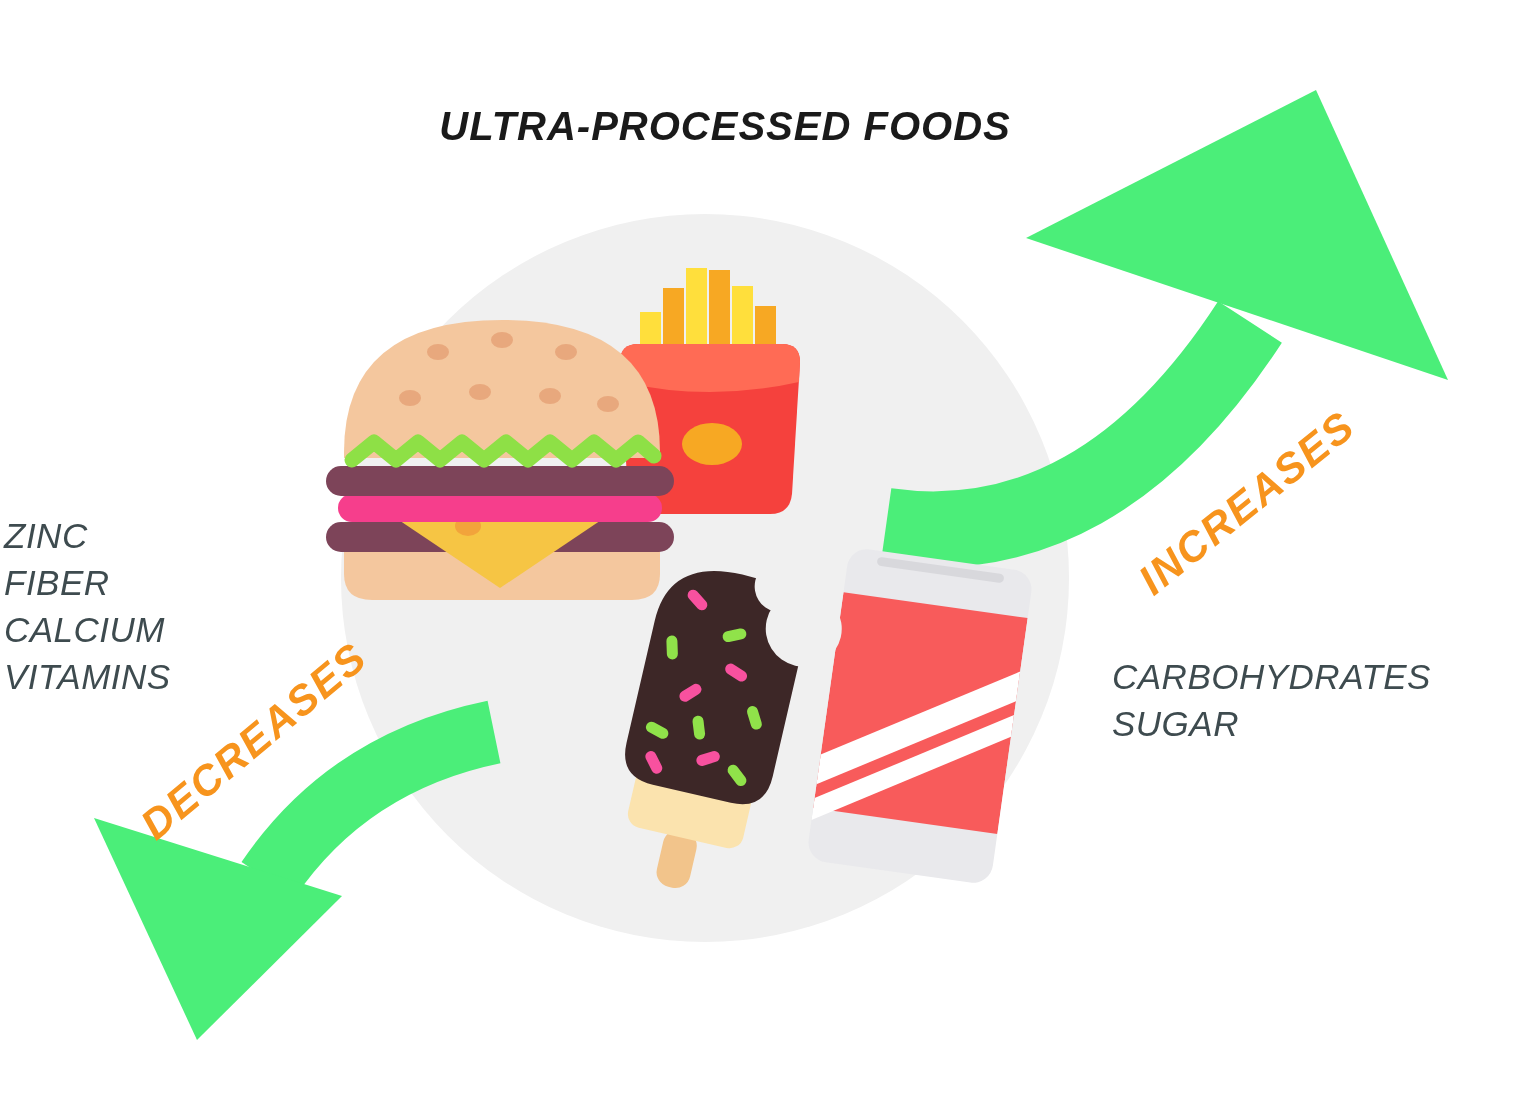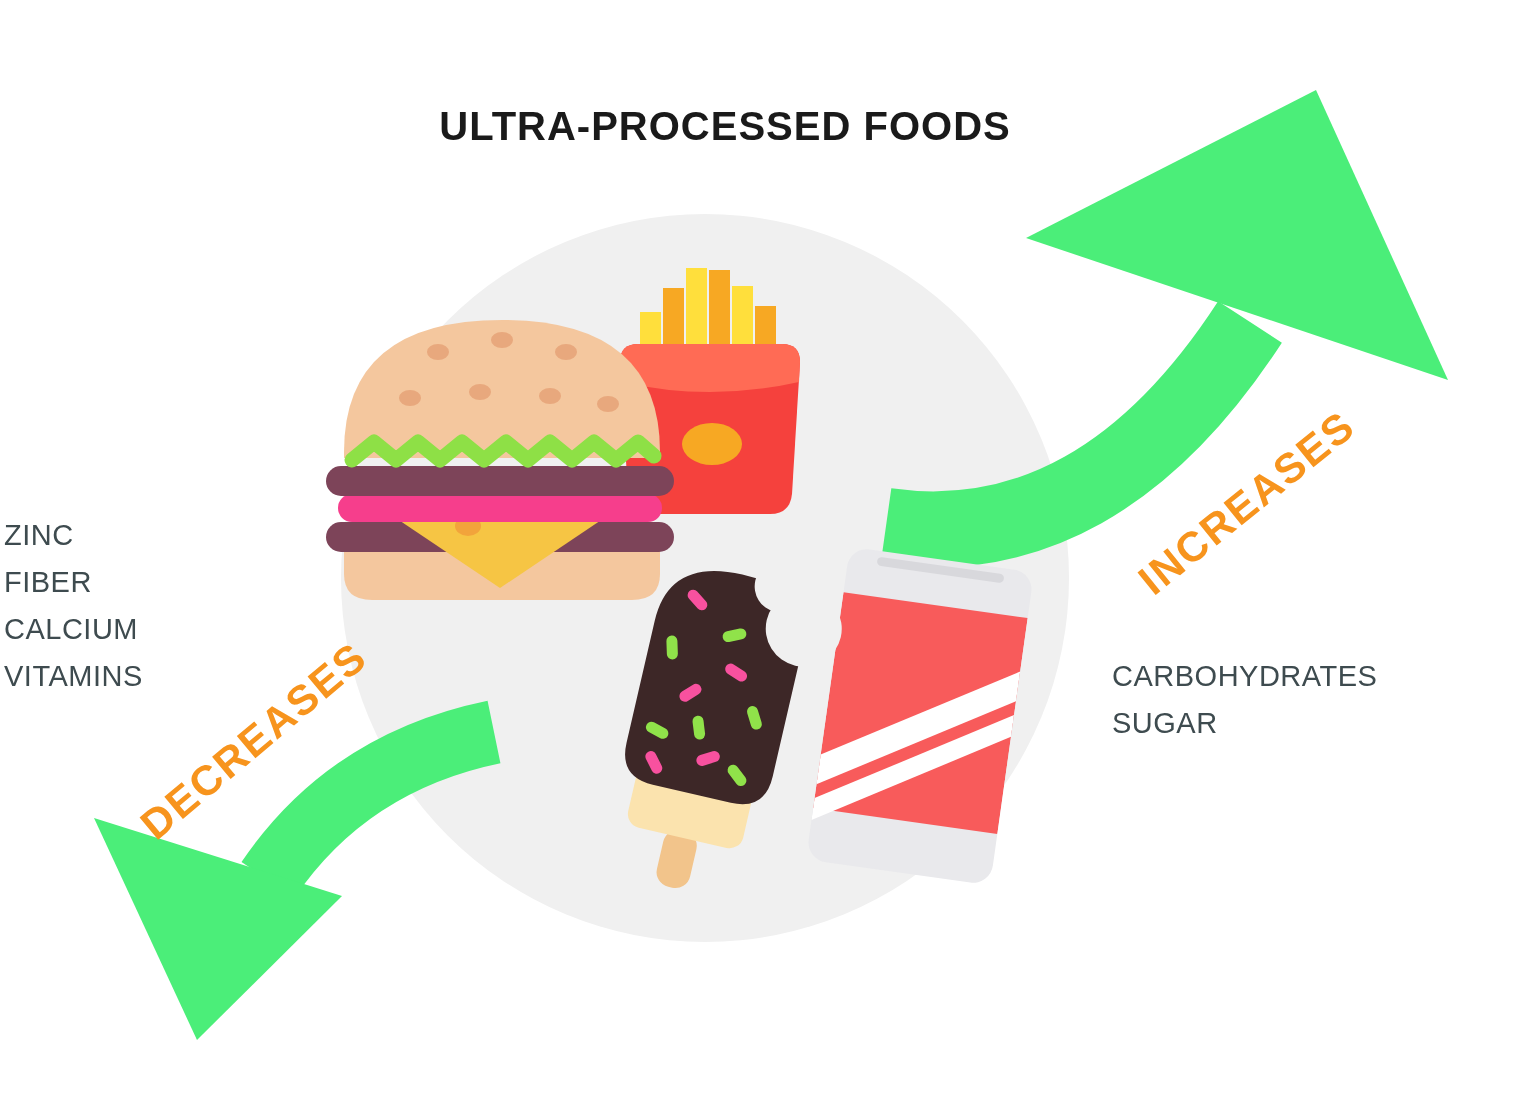--- a/index.html
+++ b/index.html
@@ -1,30 +1,30 @@
 <!DOCTYPE html>
 <html style="--arrow-green: #4BEE79; --accent-orange: #F7941D; --text-dark: #3E4B4F; --title-black: #1A1A1A; --circle-gray: #F0F0F0;"><head>
 <meta charset="utf-8">
 <style>
   html,body{margin:0;padding:0;background:#fff;}
   body{width:1536px;height:1098px;position:relative;overflow:hidden;
        font-family:"Liberation Sans", sans-serif;}
-  .stage{position:absolute;inset:0;width:1536px;height:1050px;}
+  .stage{position:absolute;inset:0;width:1536px;height:1050px;font-style:italic;}
   svg.scene{position:absolute;left:0;top:0;}
 
   .bg-circle{fill:var(--circle-gray,#F0F0F0);}
   .arrow-band{stroke:var(--arrow-green,#4BEE79);fill:none;}
   .arrow-head{fill:var(--arrow-green,#4BEE79);}
   .bite{fill:var(--circle-gray,#F0F0F0);}
 
   .title{position:absolute;left:725px;top:104px;transform:translateX(-50%);
          white-space:nowrap;font-size:40px;font-weight:700;letter-spacing:1px;
          color:var(--title-black,#1A1A1A);}
 
-  .list{position:absolute;color:var(--text-dark,#3E4B4F);font-size:29px;
+  .list{position:absolute;color:var(--text-dark,#3E4B4F);font-size:35px;
         letter-spacing:.5px;line-height:47px;white-space:nowrap;}
   .list-left{left:4px;top:512px;}
   .list-right{left:1112px;top:653px;}
 
   .diag-label{position:absolute;white-space:nowrap;font-size:42px;font-weight:700;
         letter-spacing:2px;color:var(--accent-orange,#F7941D);
         transform-origin:center center;}
   .diag-label.increases{left:1247px;top:503px;transform:translate(-50%,-50%) rotate(-39deg);}
   .diag-label.decreases{left:254px;top:741px;transform:translate(-50%,-50%) rotate(-40deg);}
 </style>

